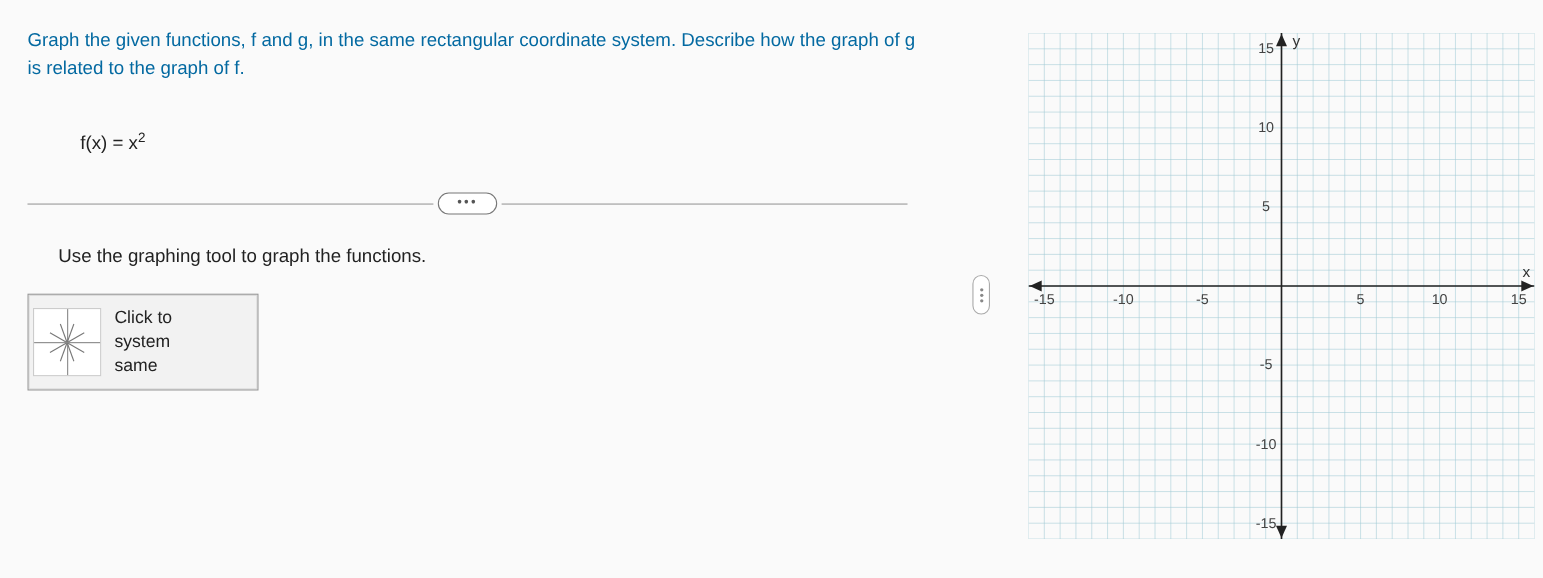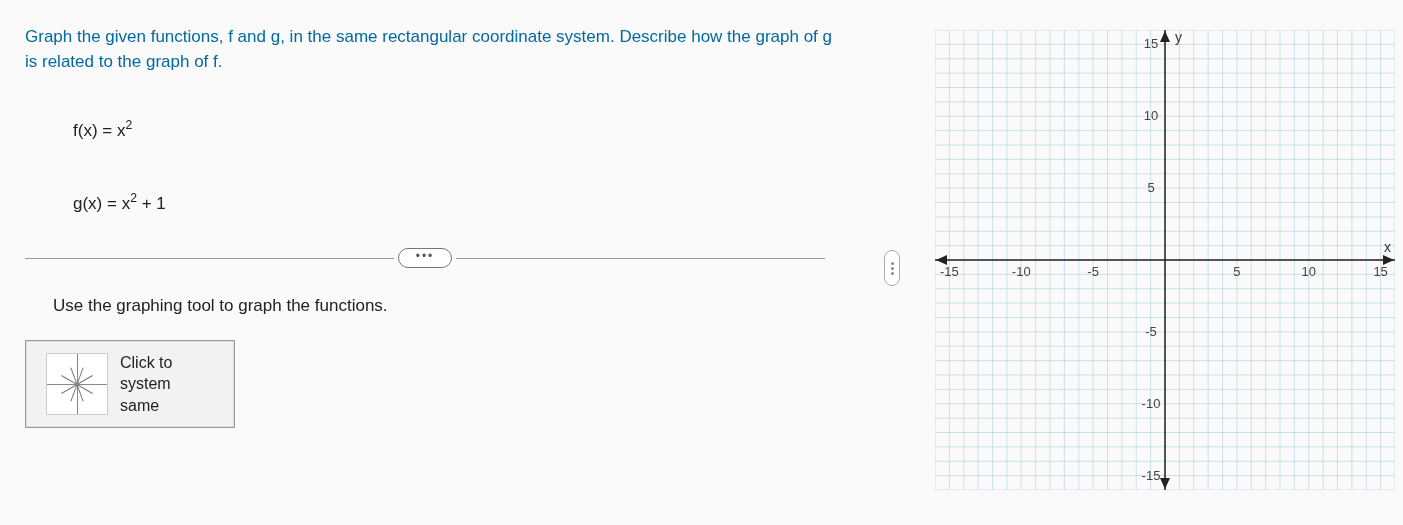--- a/index.html
+++ b/index.html
@@ -73,21 +73,21 @@
       margin-bottom: 24px;
       margin-left: 28px;
     }
     .enlarge-box {
       display: flex;
       align-items: center;
       border: 1px solid #9a9a9a;
       background: #f2f2f2;
       width: 210px;
       height: 88px;
-      padding: 20px;
+      padding: 4px;
       box-shadow: inset 0 0 0 1px #ddd;
     }
     .mini-graph {
       width: 62px;
       height: 62px;
       background: #fff;
       position: relative;
       margin-right: 12px;
       border: 1px solid #ccc;
     }
@@ -181,23 +181,20 @@
   </style>
 </head>
 <body>
 
 <div class="left-panel">
   <p class="question-text">Graph the given functions, f and g, in the same rectangular coordinate system. Describe how the graph of g is related to the graph of f.</p>
 
   <div class="equations">
     <div class="equation">
       <span>f(x) = x</span><span class="sup">2</span>
-    </div>
-    <div class="equation">
-      <span>g(x) = x</span><span class="sup">2</span><span> + 1</span>
     </div>
   </div>
 
   <div class="hr-wrap">
     <hr class="hr-line">
     <div class="ellipsis-pill">•••</div>
     <hr class="hr-line">
   </div>
 
   <p class="instruction">Use the graphing tool to graph the functions.</p>

